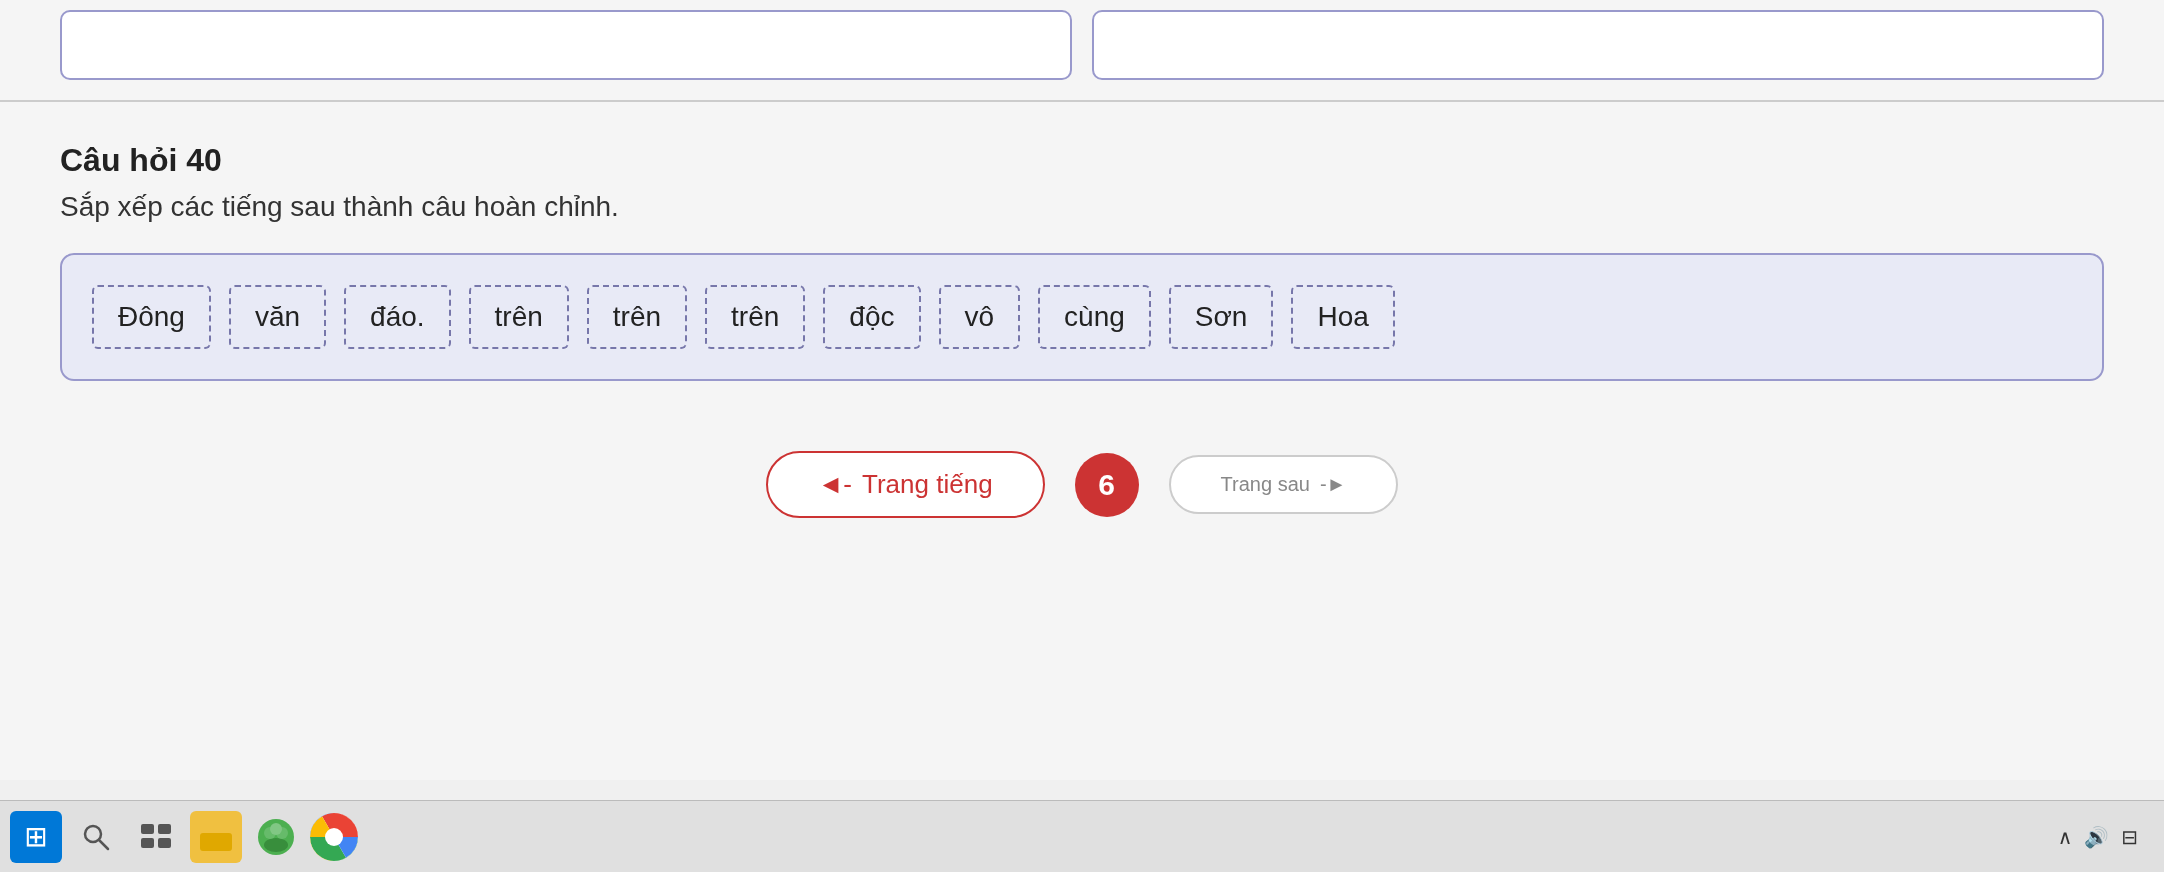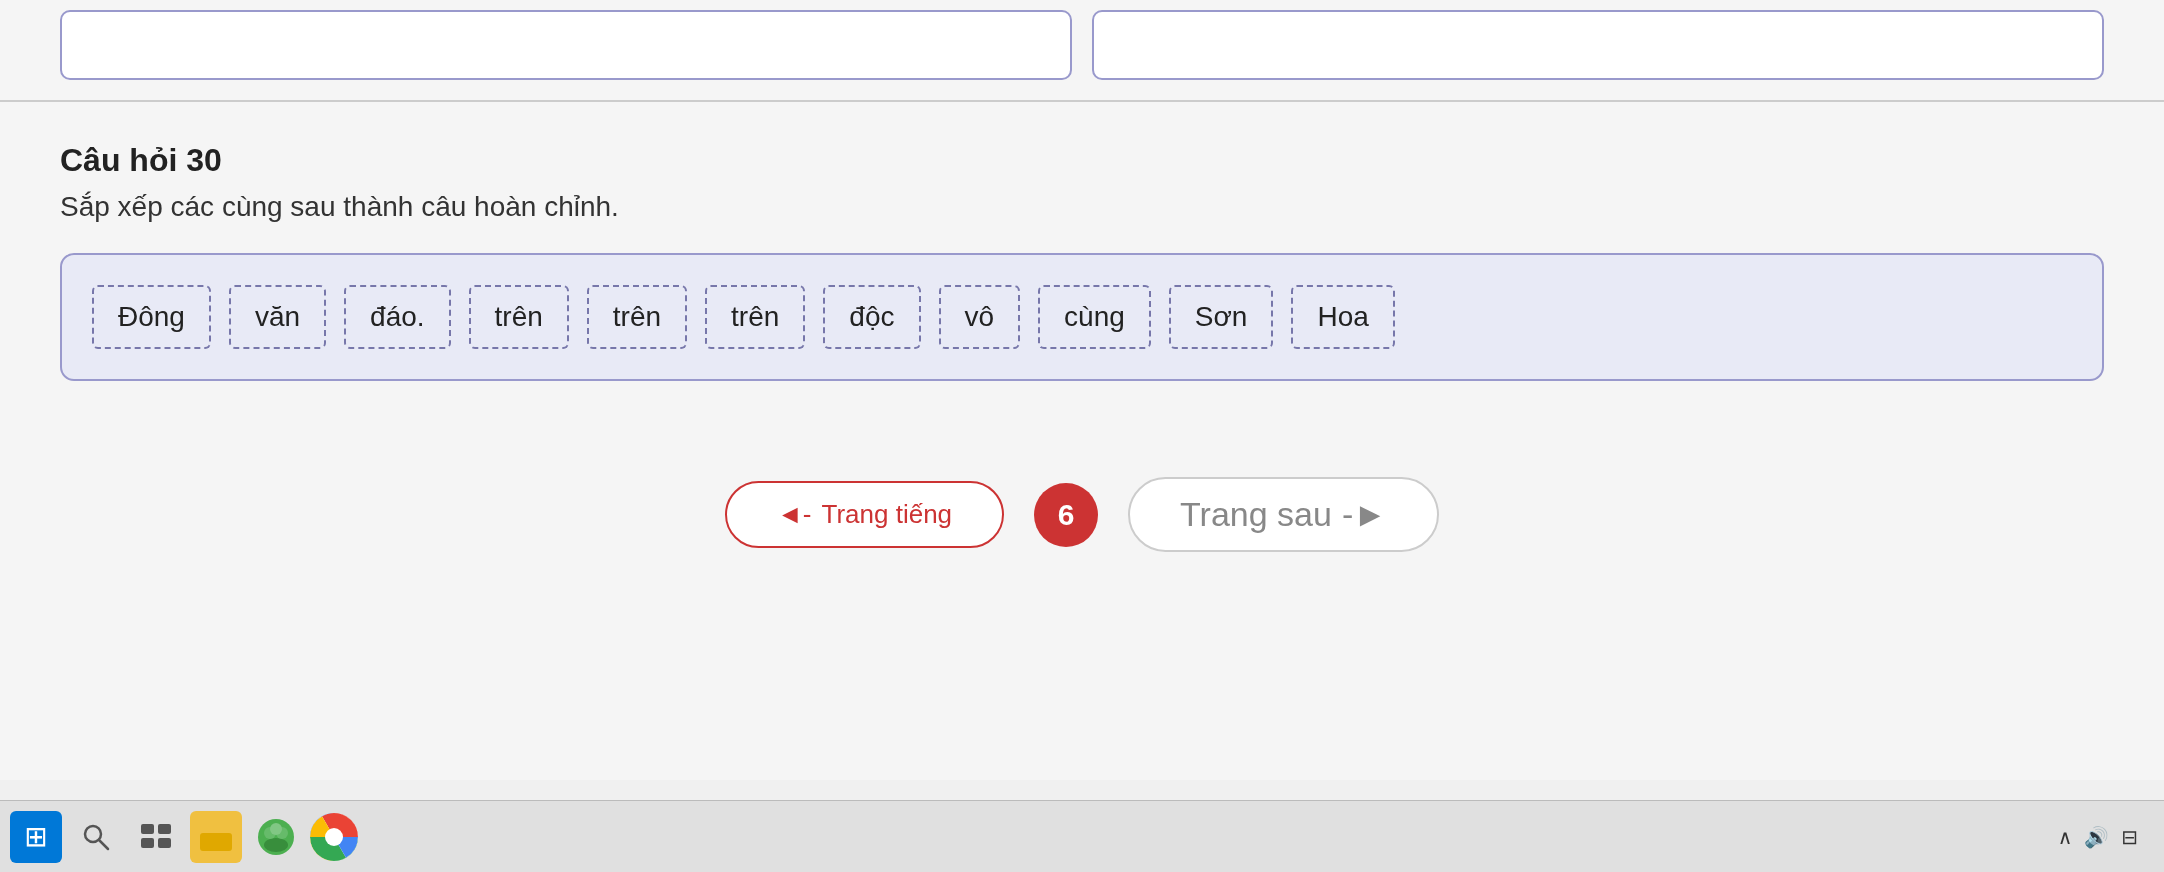--- a/index.html
+++ b/index.html
@@ -60,21 +60,21 @@
 
     .word-bank {
       background-color: #e8eaf6;
       border: 2px solid #9999cc;
       border-radius: 14px;
       padding: 30px 30px;
       display: flex;
       flex-wrap: wrap;
       gap: 18px;
       align-items: center;
-      margin-bottom: 56px;
+      margin-bottom: 30px;
     }
 
     .word-chip {
       border: 2px dashed #7777aa;
       border-radius: 6px;
       padding: 14px 24px;
       font-size: 28px;
       color: #222;
       background-color: transparent;
       cursor: pointer;
@@ -114,21 +114,21 @@
       font-weight: bold;
       display: flex;
       align-items: center;
       justify-content: center;
     }
 
     .btn-next {
       border: 2.5px solid #cccccc;
       border-radius: 50px;
       padding: 16px 50px;
-      font-size: 34px;
+      font-size: 20px;
       color: #888;
       background-color: white;
       cursor: pointer;
       font-weight: 500;
       display: flex;
       align-items: center;
       gap: 10px;
     }
 
     .taskbar {
@@ -196,22 +196,22 @@
 <body>
 
 <div class="main-content">
 
   <div class="top-boxes-area">
     <div class="answer-box"></div>
     <div class="answer-box"></div>
   </div>
 
   <div class="question-section">
-    <div class="question-label">Câu hỏi 30</div>
-    <div class="question-instruction">Sắp xếp các cùng sau thành câu hoàn chỉnh.</div>
+    <div class="question-label">Câu hỏi 40</div>
+    <div class="question-instruction">Sắp xếp các tiếng sau thành câu hoàn chỉnh.</div>
 
     <div class="word-bank">
 
     <div class="word-chip">Đông</div>
         <div class="word-chip">văn</div>
         <div class="word-chip">đáo.</div>
         <div class="word-chip">trên</div>
         <div class="word-chip">trên</div>
         <div class="word-chip">trên</div>
         <div class="word-chip">độc</div>

